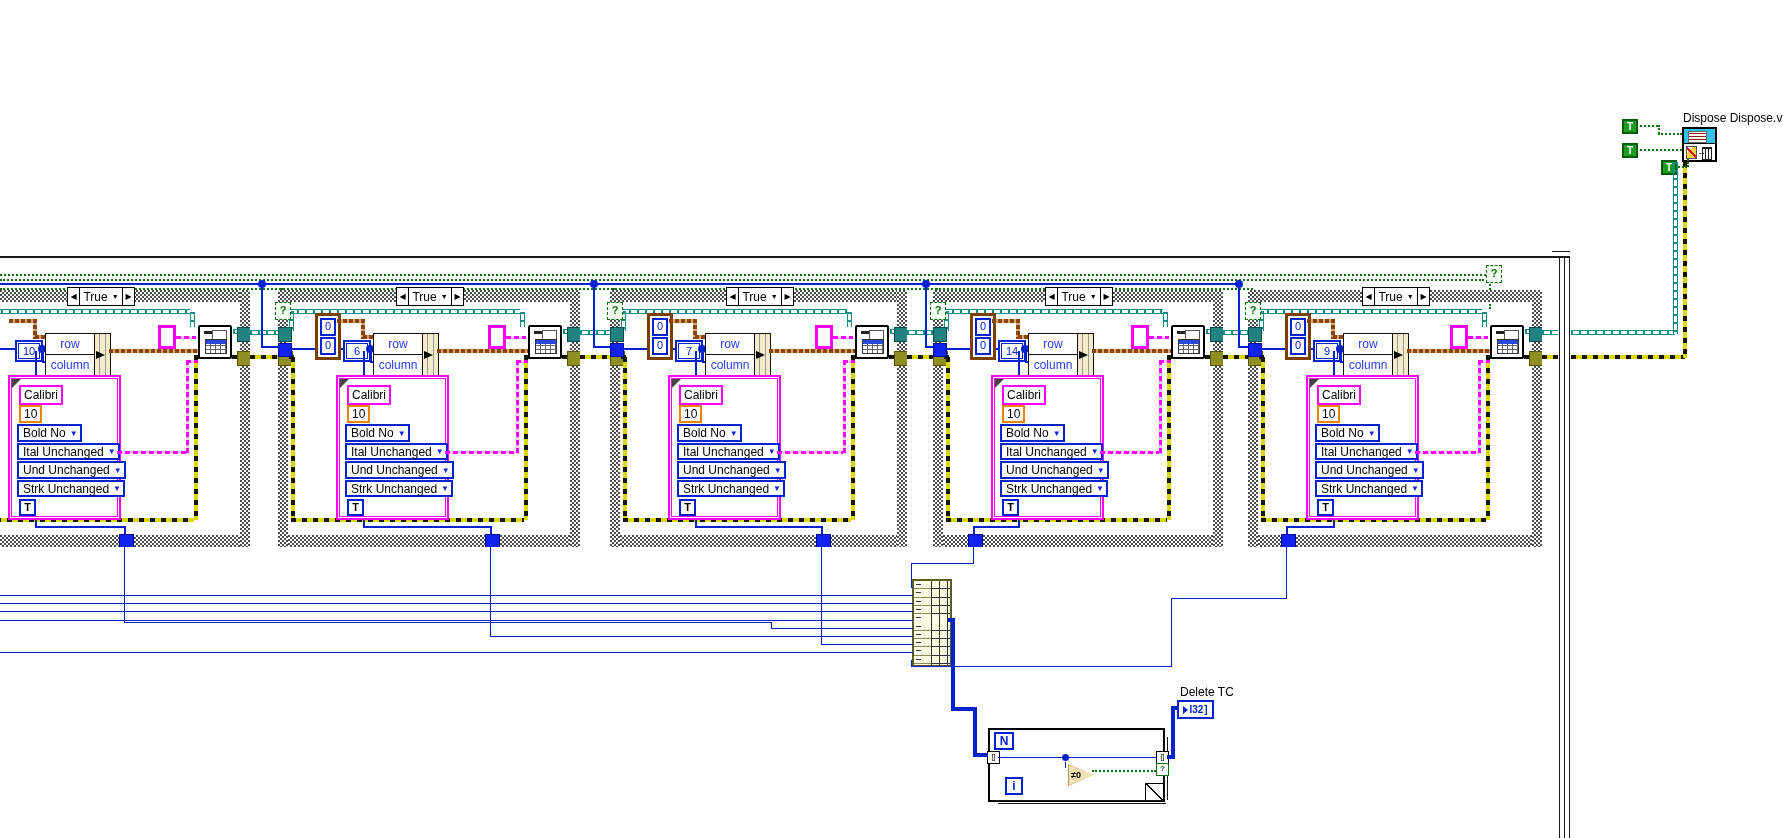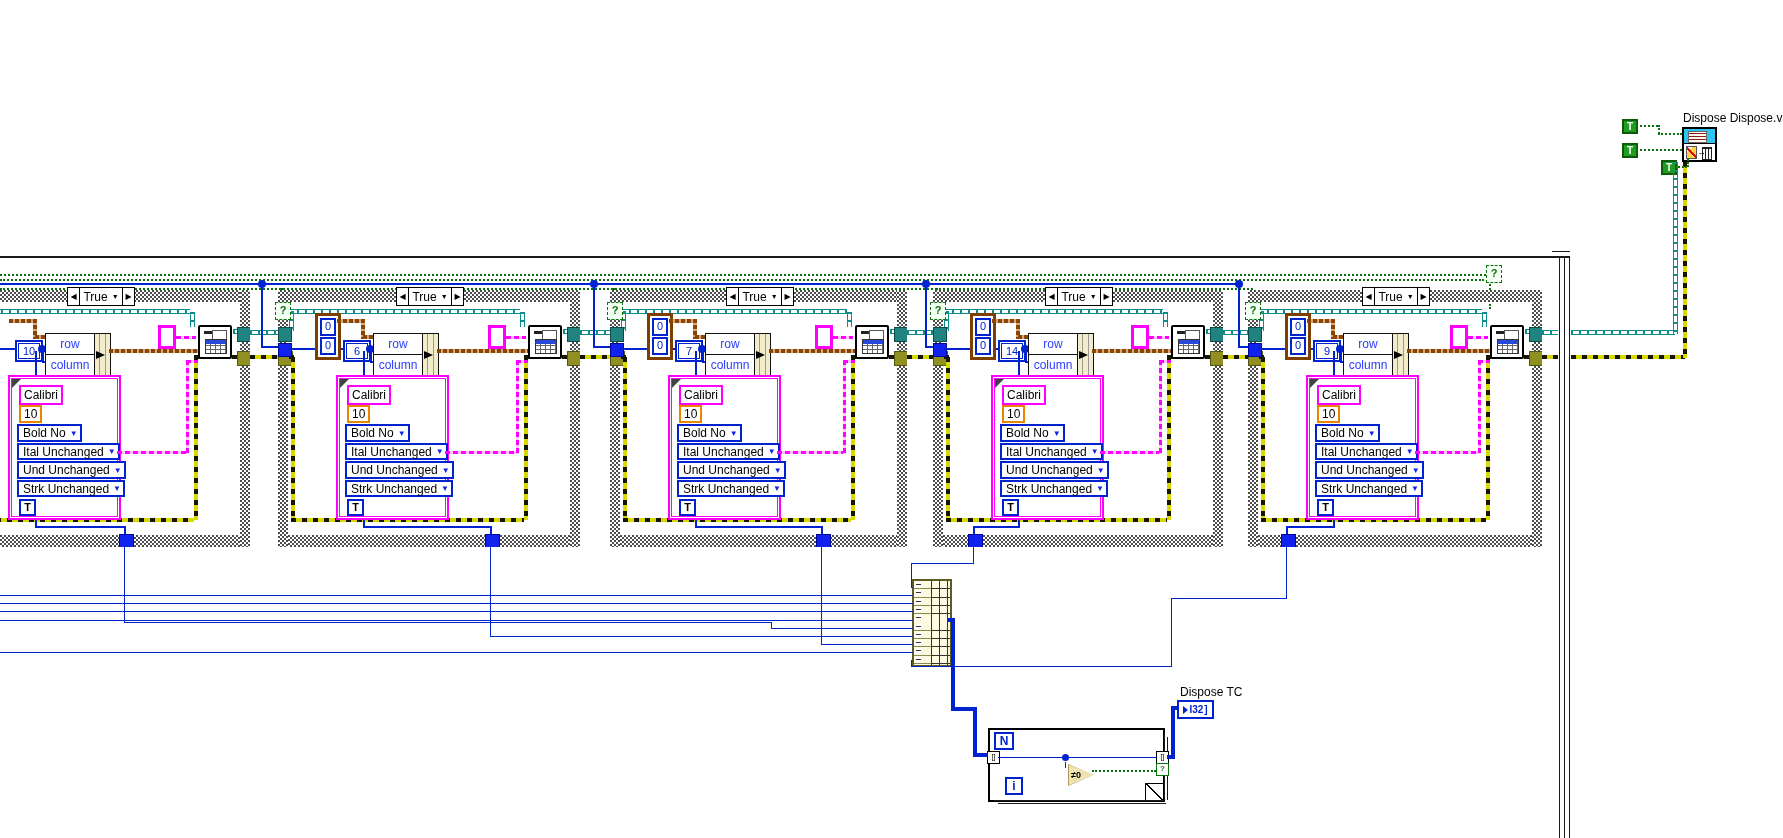--- a/index.html
+++ b/index.html
@@ -141,21 +141,21 @@
   <div class="w blk" style="left:998px;top:803px;width:168px;height:1px"></div>
   <div class="w nbox" style="left:994px;top:732px;width:16px;height:14px;line-height:14px">N</div>
   <div class="w nbox" style="left:1005px;top:777px;width:14px;height:14px;line-height:14px">i</div>
   <div class="w tun" style="left:987px;top:751px;width:11px;height:11px">[]</div>
   <div class="w tun" style="left:1156px;top:751px;width:11px;height:11px">[]</div>
   <div class="w qsmall" style="left:1156px;top:763px;width:11px;height:11px">?</div>
   <div class="w neq" style="left:1068px;top:764px">
     <div class="inn">≠0</div>
   </div>
 
-  <div class="w lbl" style="left:1180px;top:685px">Dispose TC</div>
+  <div class="w lbl" style="left:1180px;top:685px">Delete TC</div>
   <div class="w i32" style="left:1177px;top:700px;width:33px;height:15px">
     <span class="iarr"></span>
       <span>I32</span>
       <span>]</span>
   </div>
 
   <div class="w lbl" style="left:1683px;top:111px">Dispose Dispose.vi</div>
   <div class="w disp" style="left:1682px;top:127px;width:31px;height:31px">
     <div class="top">
         <div class="minipg"></div>

